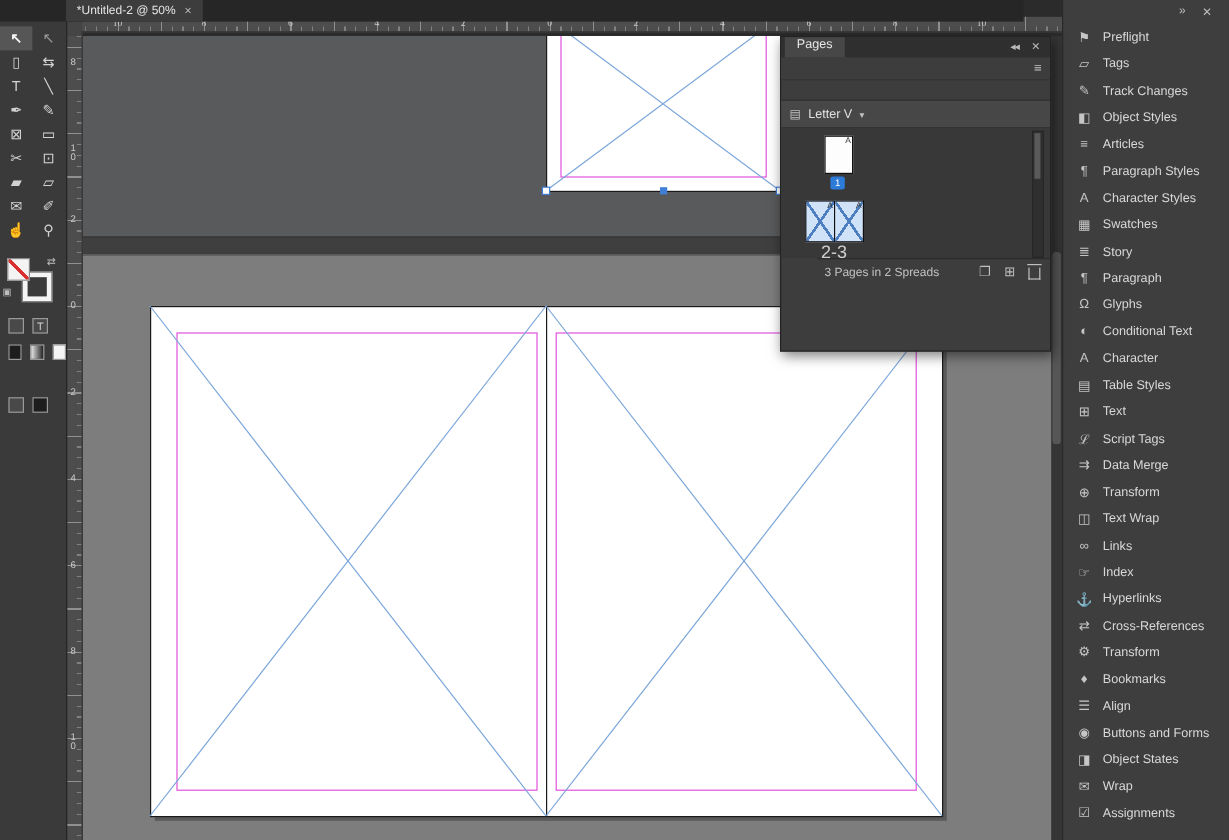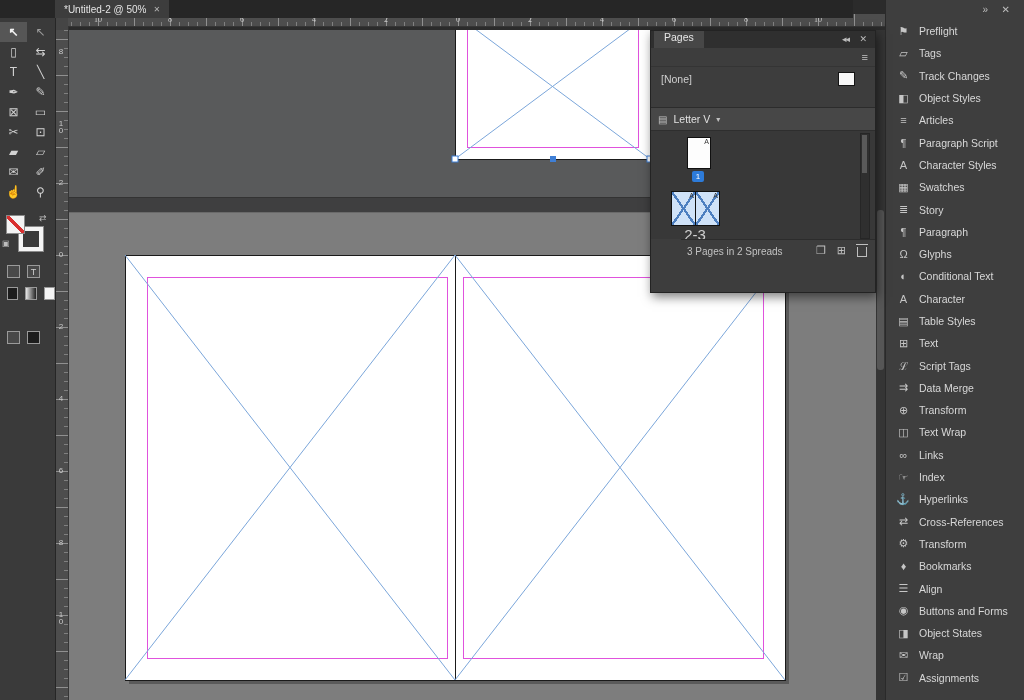--- a/index.html
+++ b/index.html
@@ -287,24 +287,20 @@
   <div class="pp-header">
     <div class="pp-tab">
       <span>Pages</span>
     </div>
     <span class="pp-collapse">◂◂</span>
     <span class="pp-close">✕</span>
   </div>
   <div class="pp-menu-row">
     <span class="menu-i">≡</span>
   </div>
-  <div class="pp-master-row">
-    <span>[None]</span>
-    <div class="thumb-none"></div>
-  </div>
   <div class="pp-divider"></div>
   <div class="pp-size-row">
     <span class="pp-size-icon">▤</span>
     <span>Letter V</span>
     <span class="caret">▾</span>
   </div>
   <div class="pp-pages">
     <div class="pg-thumb x-bg">
       <span class="pg-a">A</span>
     </div>
@@ -357,21 +353,21 @@
       <div class="dock-item">
         <span class="dock-icon">◧</span>
         <span class="dock-label">Object Styles</span>
       </div>
       <div class="dock-item">
         <span class="dock-icon">≡</span>
         <span class="dock-label">Articles</span>
       </div>
       <div class="dock-item">
         <span class="dock-icon">¶</span>
-        <span class="dock-label">Paragraph Script</span>
+        <span class="dock-label">Paragraph Styles</span>
       </div>
       <div class="dock-item">
         <span class="dock-icon">A</span>
         <span class="dock-label">Character Styles</span>
       </div>
       <div class="dock-item">
         <span class="dock-icon">▦</span>
         <span class="dock-label">Swatches</span>
       </div>
       <div class="dock-item">

